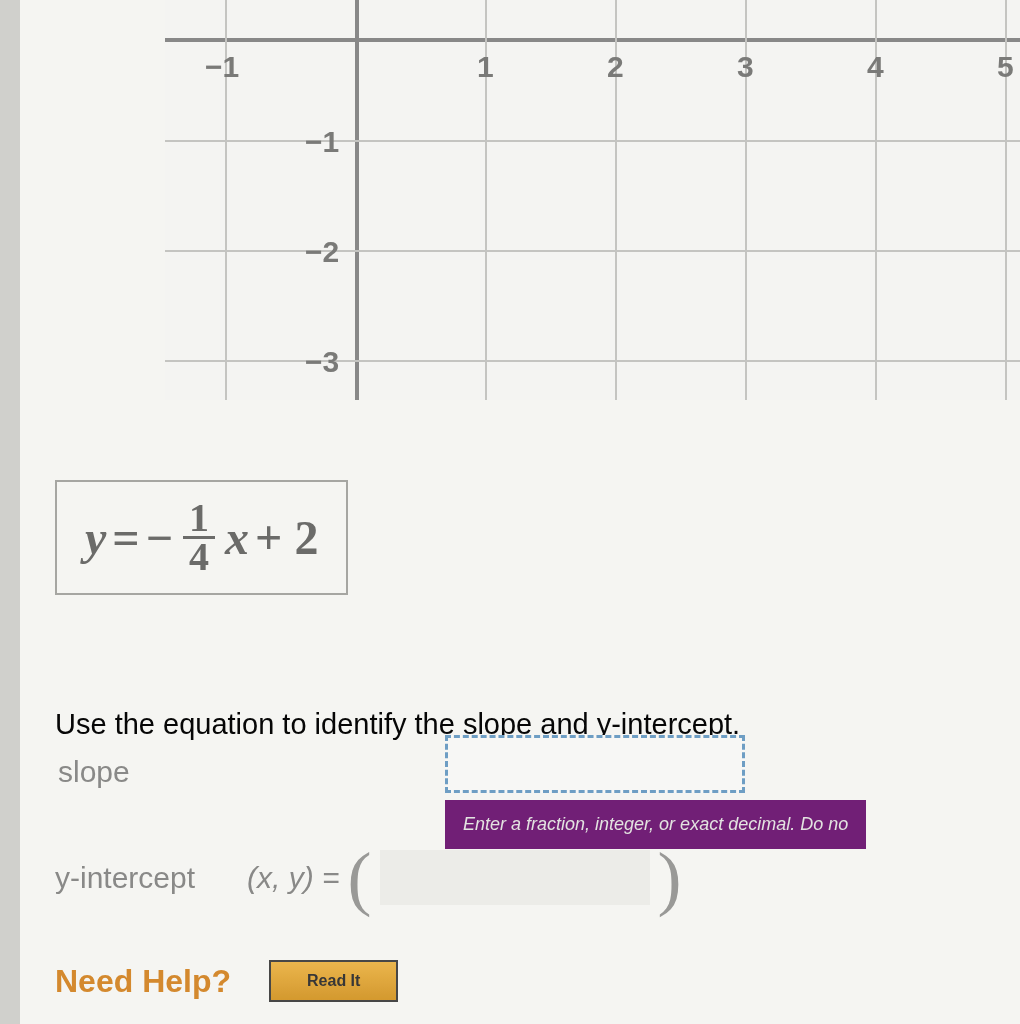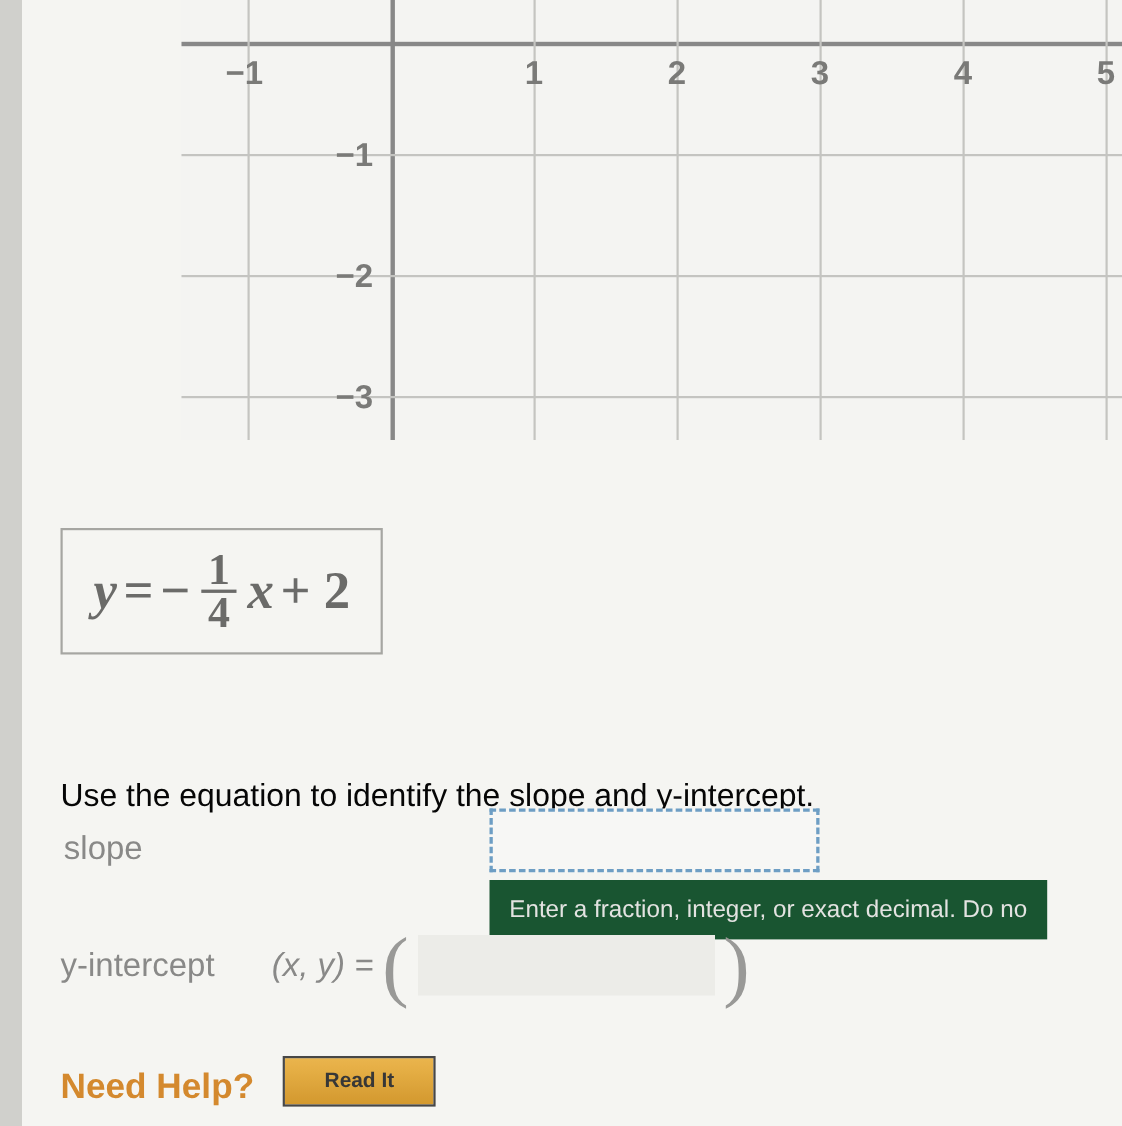--- a/index.html
+++ b/index.html
@@ -100,52 +100,53 @@
     top: 735px;
     width: 300px;
     height: 58px;
     border: 3px dashed #6da0c8;
     background: #fdfdfb;
   }
   .tooltip {
     position: absolute;
     left: 445px;
     top: 800px;
-    background: #14532d;
+    background: #701a75;
     color: #e8e8e6;
-    font-size: 22px;
+    font-size: 18px;
     padding: 14px 18px;
     white-space: nowrap;
     font-weight: 500;
+    font-style: italic;
   }
   .yint-input {
     display: inline-block;
     width: 270px;
     height: 55px;
     background: #f2f2ee;
     vertical-align: middle;
   }
   .need-help {
     position: absolute;
     left: 55px;
     top: 960px;
     display: flex;
-    align-items: flex-end;
-    gap: 26px;
+    align-items: center;
+    gap: 38px;
   }
   .need-help-label {
     font-size: 32px;
     font-weight: bold;
     color: #d88a2a;
   }
   .read-it-btn {
     background: linear-gradient(#f0b84a, #d89a2a);
     border: 2px solid #444;
     padding: 10px 36px;
-    font-size: 19px;
+    font-size: 16px;
     font-weight: bold;
     color: #333;
     cursor: pointer;
   }
   .left-strip {
     position: absolute; left: 0; top: 0; width: 20px; height: 1024px;
     background: #d4d4d0;
   }
 </style>
 </head>

